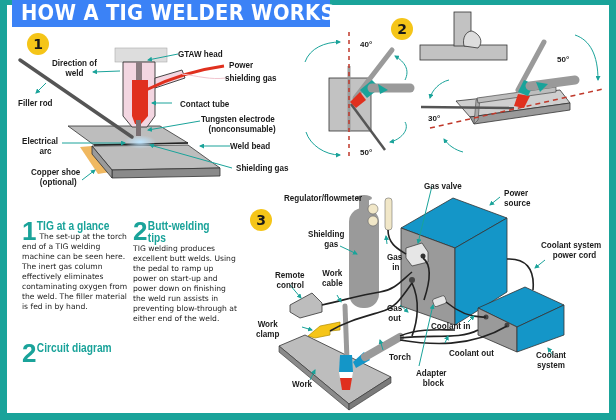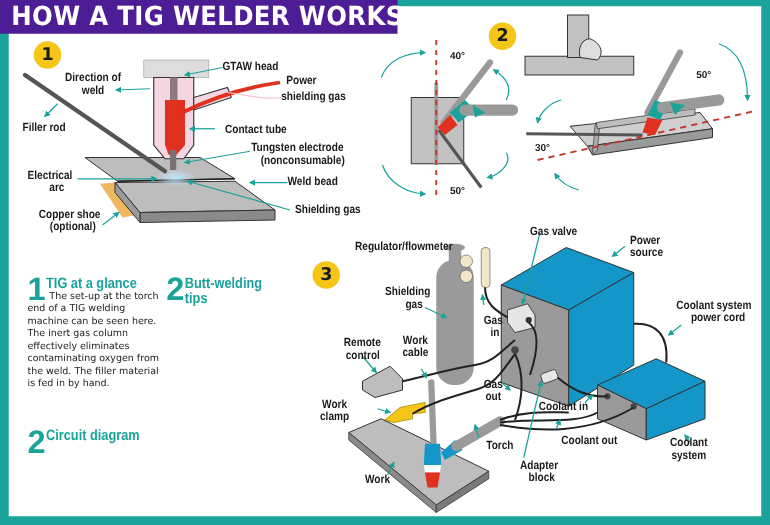--- a/index.html
+++ b/index.html
@@ -1,19 +1,19 @@
 <!DOCTYPE html>
 <html><head>
 <meta charset="utf-8">
 <style>
   html,body{margin:0;padding:0;background:#ffffff;}
   body{width:616px;height:420px;position:relative;overflow:hidden;font-family:"Liberation Sans",sans-serif;}
   .frame{position:absolute;left:0;top:0;width:616px;height:420px;box-sizing:border-box;border:7px solid #1aa39a;border-top:none;}
   .topbar{position:absolute;left:0;top:0;width:616px;height:5px;background:#1aa39a;}
-  .title-block{position:absolute;left:0;top:0;width:318px;height:27px;background:#4c1d95;}
+  .title-block{position:absolute;left:12px;top:0;width:318px;height:27px;background:#3b82f6;}
   .title{position:absolute;left:9px;top:1px;font-family:"DejaVu Sans",sans-serif;font-weight:900;font-size:21px;color:#fff;letter-spacing:0.3px;white-space:nowrap;transform:scaleX(0.93);transform-origin:left top;}
   .badge{position:absolute;width:22px;height:22px;border-radius:50%;background:#f5c518;color:#1a1a1a;font-weight:bold;font-size:14px;text-align:center;line-height:22px;font-family:"DejaVu Sans",sans-serif;}
   .lbl{position:absolute;font-family:"Liberation Sans",sans-serif;font-weight:bold;font-size:9.5px;line-height:10px;color:#1a1a1a;white-space:nowrap;transform:scaleX(0.85);transform-origin:left top;}
   .lbl.c{text-align:center;}
   .deg{position:absolute;font-weight:bold;font-size:8px;color:#1a1a1a;}
   svg.art{position:absolute;left:0;top:0;}
   .para{position:absolute;font-family:"DejaVu Sans",sans-serif;font-size:7.6px;line-height:10px;color:#222;}
   .para .num{float:left;font-family:"Liberation Sans",sans-serif;font-weight:bold;font-size:26px;line-height:22px;color:#1aa39a;margin-right:3px;margin-top:0px;}
   .para .head{font-family:"Liberation Sans",sans-serif;font-weight:bold;font-size:12px;color:#1aa39a;line-height:12px;display:block;transform:scaleX(0.85);transform-origin:left top;}
 </style>
@@ -283,17 +283,18 @@
 </div>
 
 <div class="para" style="left:22px;top:220px;width:106px;">
   <span class="num">1</span>
   <span class="head">TIG at a glance</span>
   <span>The set-up at the torch end of a TIG welding machine can be seen here. The inert gas column effectively eliminates contaminating oxygen from the weld. The filler material is fed in by hand.</span>
 </div>
 <div class="para" style="left:133px;top:220px;width:106px;">
   <span class="num">2</span>
   <span class="head">Butt-welding tips</span>
+  <span>TIG welding produces excellent butt welds. Using the pedal to ramp up power on start-up and power down on finishing the weld run assists in preventing blow-through at either end of the weld.</span>
 </div>
 <div class="para" style="left:22px;top:342px;width:205px;">
   <span class="num">2</span>
   <span class="head">Circuit diagram</span>
 </div>
 
 </body></html>

